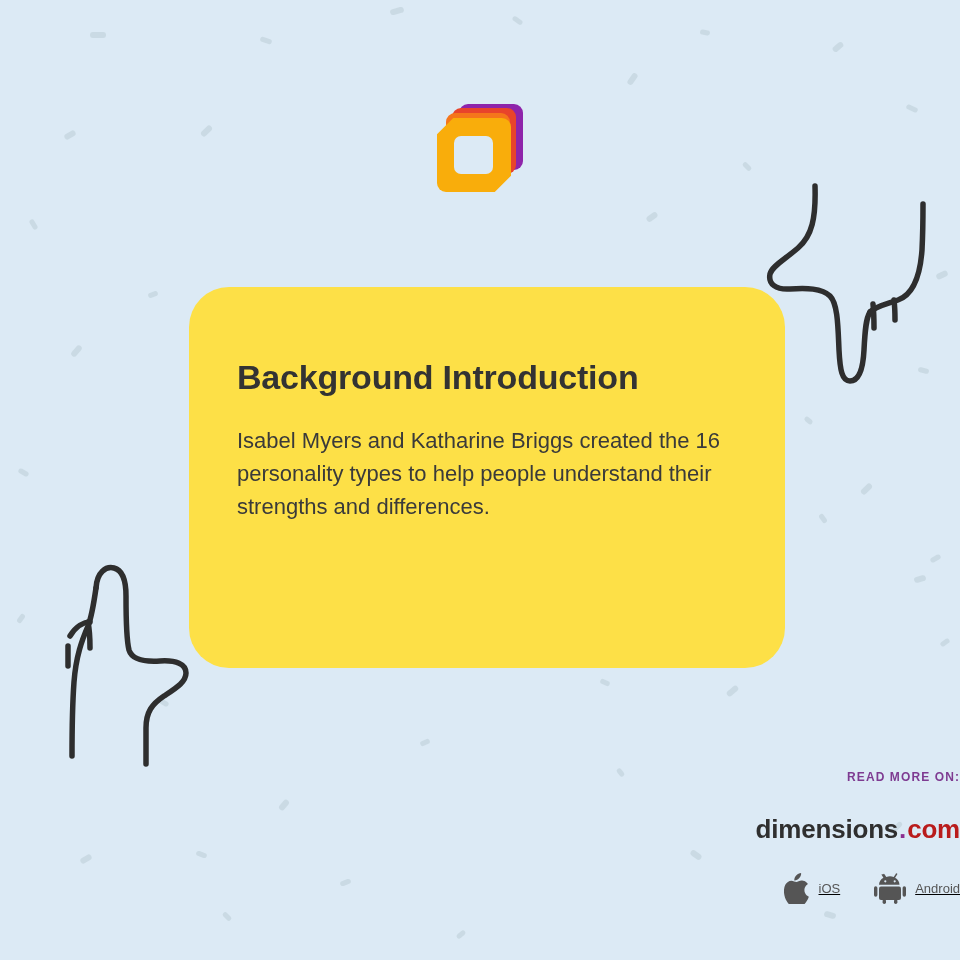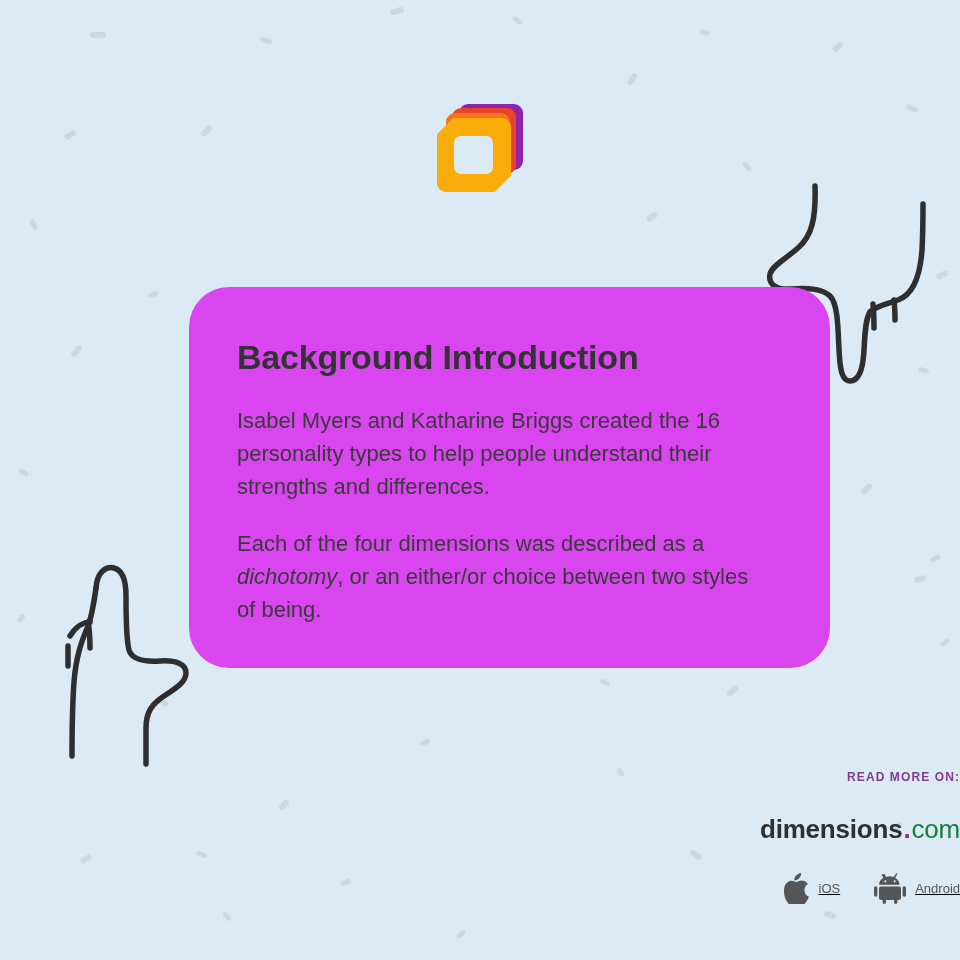--- a/index.html
+++ b/index.html
@@ -36,23 +36,23 @@
   }
 
   
   .hand { position:absolute; pointer-events:none; }
   #hand-top-right { left:760px; top:178px; }
   #hand-bottom-left { left:26px; top:560px; }
 
   
   #card {
     position:absolute;
-    left:189px; top:287px; width:641px; height:381px;
-    background:#d946ef; border-radius:40px;
-    padding:52px 50px 0 48px;
+    left:189px; top:287px; width:596px; height:381px;
+    background:#fde047; border-radius:40px;
+    padding:72px 50px 0 48px;
   }
   #card-title {
     font-size:34px; font-weight:bold; color:#333333;
     letter-spacing:-0.2px; line-height:1.1; margin-bottom:28px;
   }
   .card-para {
     font-size:22px; color:#3a3a3a; line-height:33px;
     margin-bottom:24px; max-width:525px;
   }
   .card-para em { font-style:italic; }
@@ -64,21 +64,21 @@
   }
   #read-more {
     font-size:12px; font-weight:bold; color:#7e3b91;
     letter-spacing:1.1px; text-transform:uppercase;
   }
   #brand {
     margin-top:30px; font-size:26px; color:#2f2f2f; font-weight:bold;
     display:flex; align-items:center; letter-spacing:-0.2px;
   }
   #brand .dot { color:#8b2e8f; margin:0 1px; }
-  #brand .tld { font-weight:normal; color:#15803d; }
+  #brand .tld { font-weight:bold; color:#b91c1c; }
   #stores {
     margin-top:28px; display:flex; align-items:center; gap:34px;text-decoration:underline;
   }
   .store { display:flex; align-items:center; gap:9px; }
   .store-label { font-size:13px; color:#555555; }
   .store-icon { display:flex; align-items:center; }
 </style>
 </head>
 <body>
 
@@ -161,23 +161,20 @@
   </g>
 </svg>
 
 <div id="card">
   <h1 id="card-title">Background Introduction</h1>
 
   <p class="card-para">
     <span>Isabel Myers and Katharine Briggs created the 16 personality types to help people understand their strengths and differences.</span>
   </p>
 
-  <p class="card-para">
-    <span>Each of the four dimensions was described as a </span><em>dichotomy</em><span>, or an either/or choice between two styles of being.</span>
-  </p>
 </div>
 
 <div id="footer">
   <div id="read-more">READ MORE ON:</div>
 
   <div id="brand">
     <span class="name">dimensions</span>
       <span class="dot">.</span>
       <span class="tld">com</span>
   </div>

